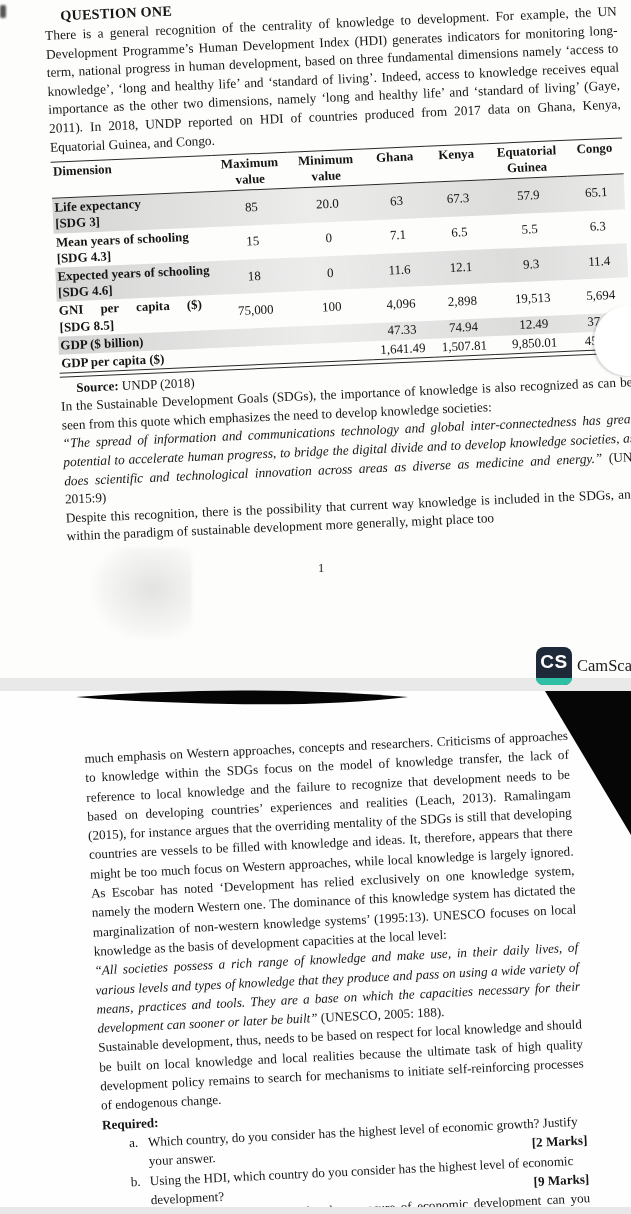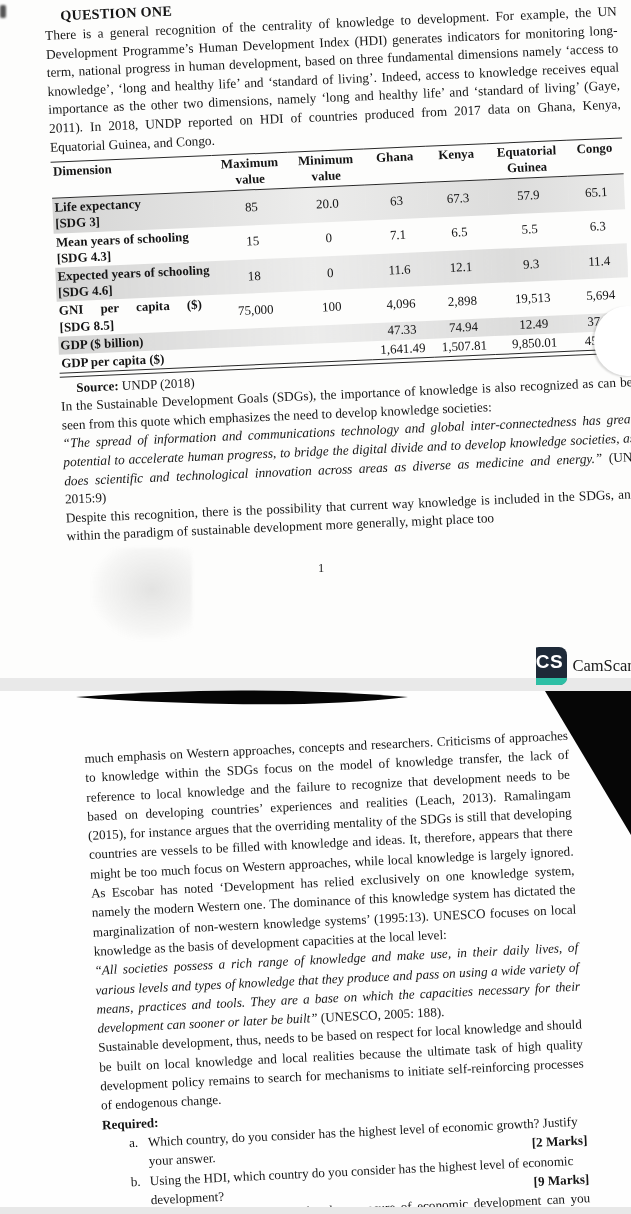--- a/index.html
+++ b/index.html
@@ -29,21 +29,21 @@
   .quote{font-style:italic;}
   .cite{font-style:normal;}
   .page-number{position:absolute;left:318px;top:561px;font-size:12.5px;color:#222;}
   .smudge{position:absolute;left:92px;top:548px;width:100px;height:92px;
     background:radial-gradient(ellipse at 60% 45%, rgba(110,110,110,.18), rgba(130,130,130,.06) 58%, transparent 75%);
     filter:blur(1.5px);}
   .edge-mark{position:absolute;left:0;top:5px;width:6px;height:13px;background:#3a3a3a;border-radius:2px;filter:blur(1px);opacity:.85;}
   .scan-hole{position:absolute;left:594px;top:306px;width:66px;height:70px;background:#fff;border-radius:50%;
     box-shadow:-2px 1px 2px rgba(0,0,0,.14);z-index:6;}
   
-  .cs-wrap{position:absolute;right:0;top:644px;width:95px;height:44px;overflow:hidden;display:flex;align-items:center;gap:5px;z-index:7;justify-content:center;}
+  .cs-wrap{position:absolute;right:0;top:644px;width:95px;height:44px;overflow:hidden;display:flex;align-items:center;gap:5px;z-index:7;}
   .cs-badge{width:36px;height:38px;border-radius:8px;background:#1e2a38;position:relative;flex:0 0 auto;}
   .cs-badge .cs-txt{position:absolute;left:0;top:4px;width:100%;text-align:center;color:#fff;
     font-family:"Liberation Sans",sans-serif;font-weight:bold;font-size:19px;letter-spacing:.5px;}
   .cs-badge .cs-teal{position:absolute;left:0;bottom:0;width:100%;height:7px;background:#2ebfa5;border-radius:0 0 8px 8px;}
   .cs-name{font-size:16.5px;color:#1b1b1b;white-space:nowrap;}
   
   .separator{position:absolute;left:0;top:678px;width:631px;height:13px;background:#e9e9e9;}
   .bottom-strip{position:absolute;left:0;top:1207px;width:631px;height:7px;background:#e8e8e8;}
   .page2{position:absolute;left:0;top:691px;width:631px;height:516px;background:#fefefe;}
   .lens{position:absolute;left:70px;top:-2px;}

